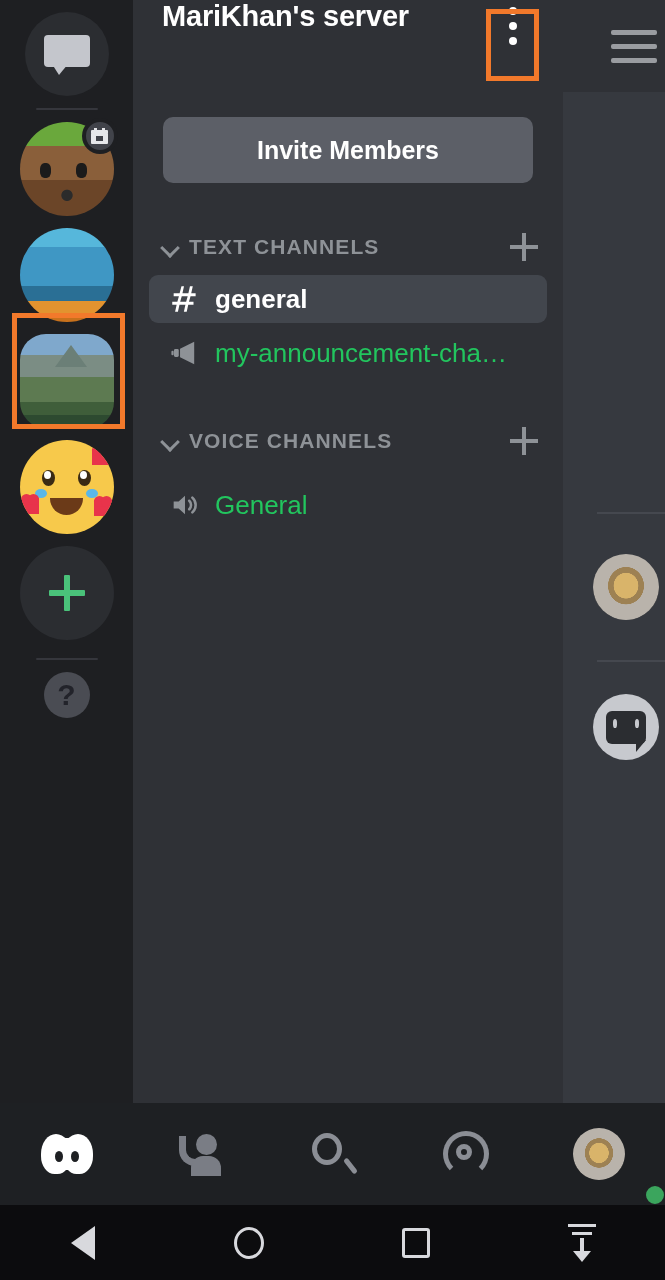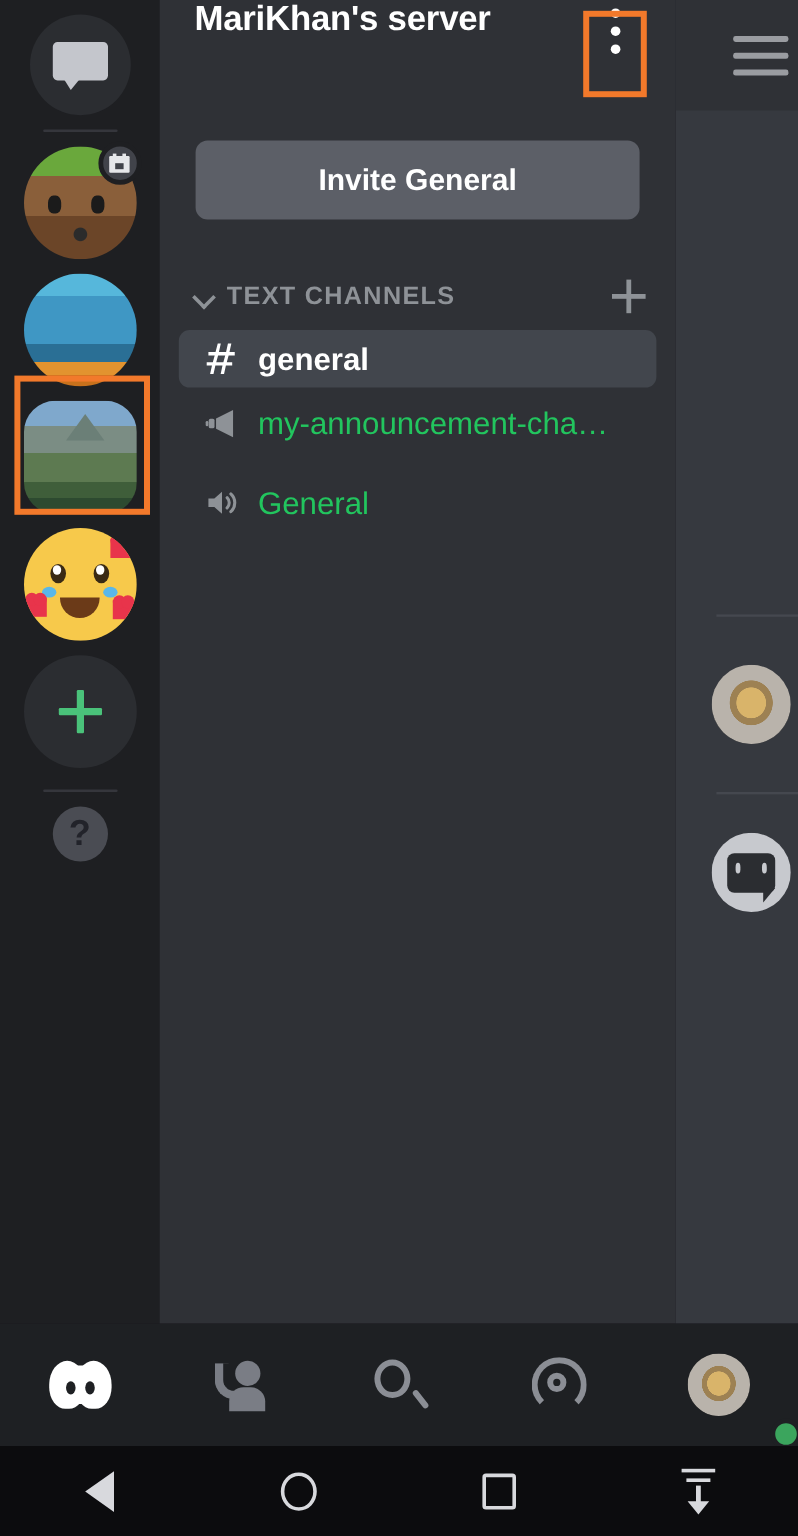--- a/index.html
+++ b/index.html
@@ -339,21 +339,21 @@
       <div class="sidebar-header">
         <div class="server-title">MariKhan's server</div>
         <div class="kebab">
           <i></i>
             <i></i>
             <i></i>
         </div>
       </div>
 
       <div class="invite-btn">
-        <span>Invite General</span>
+        <span>Invite Members</span>
       </div>
 
       <div class="cat-row">
         <span class="cat-chevron"></span>
         <span class="cat-label">TEXT CHANNELS</span>
         <span class="cat-plus"></span>
       </div>
 
       <div class="chan active">
         <span class="chan-icon">
@@ -368,20 +368,25 @@
         <span class="chan-icon">
           <svg width="34" height="34" viewBox="0 0 24 24" aria-hidden="true">
             <path d="M18.5 4 L8.5 9 L8.5 15 L18.5 20 Z" fill="#8e9297"></path>
             <rect x="4.2" y="9.2" width="3.4" height="5.6" rx="1" fill="#8e9297"></rect>
             <rect x="2.4" y="10.4" width="1.6" height="3.2" rx="0.8" fill="#8e9297"></rect>
           </svg>
         </span>
         <span class="chan-name">my-announcement-cha…</span>
       </div>
 
+      <div class="cat-row">
+        <span class="cat-chevron"></span>
+        <span class="cat-label">VOICE CHANNELS</span>
+        <span class="cat-plus"></span>
+      </div>
 
       <div class="chan" style="margin-top:18px">
         <span class="chan-icon">
           <svg width="34" height="34" viewBox="0 0 24 24" aria-hidden="true">
             <path d="M4 9.5 L7.5 9.5 L12 5.5 L12 18.5 L7.5 14.5 L4 14.5 Z" fill="#8e9297"></path>
             <path d="M15 9 A4.2 4.2 0 0 1 15 15" stroke="#8e9297" stroke-width="1.8" fill="none" stroke-linecap="round"></path>
             <path d="M17.2 6.8 A7 7 0 0 1 17.2 17.2" stroke="#8e9297" stroke-width="1.8" fill="none" stroke-linecap="round"></path>
           </svg>
         </span>
         <span class="chan-name">General</span>

